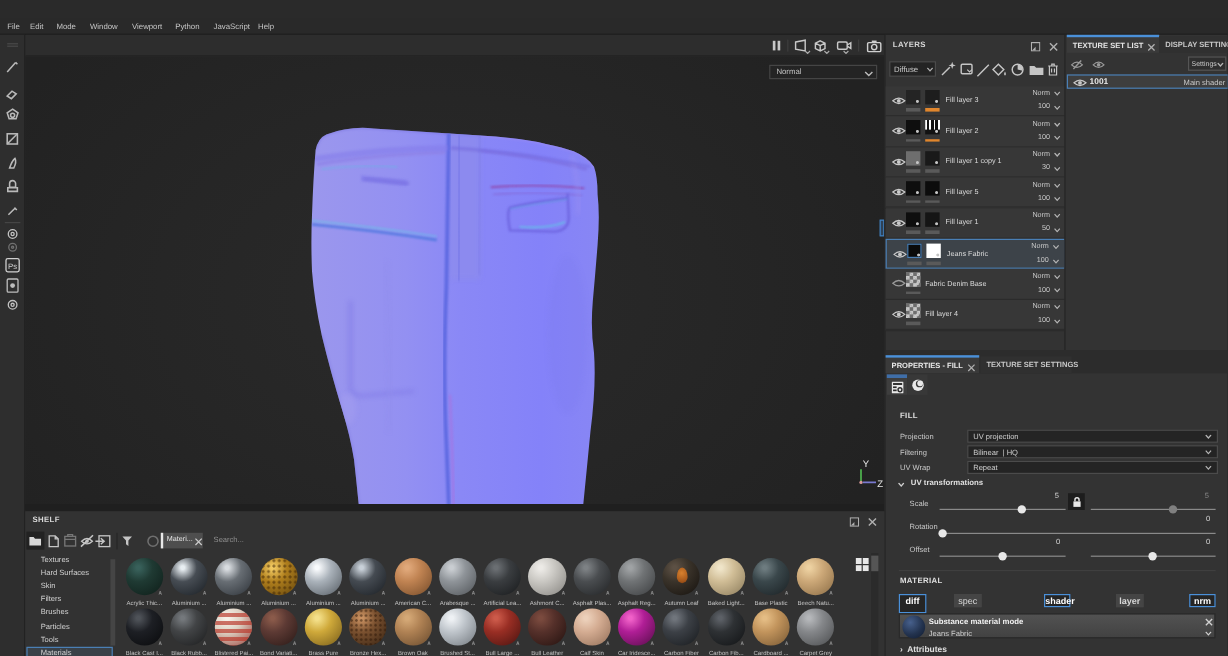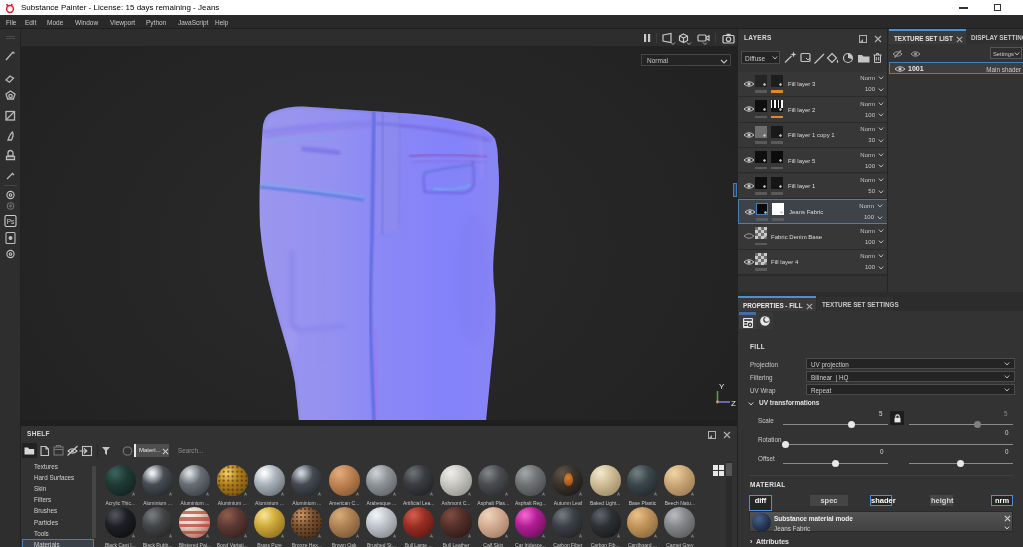--- a/index.html
+++ b/index.html
@@ -1,30 +1,20 @@
 <!DOCTYPE html>
 <html><head><meta charset="utf-8"><style>
 *{margin:0;padding:0;box-sizing:border-box}
 html,body{width:1023px;height:547px;overflow:hidden;background:#2a2a2a}
 #root{position:absolute;left:0;top:0;width:1023px;height:547px;font-family:"Liberation Sans",sans-serif;overflow:hidden}
 .abs{position:absolute}
 svg{display:block}
 </style></head><body>
 <div id="root">
 
-<div class="abs" style="left:0;top:0;width:1023px;height:15px;background:#ffffff">
- <svg class="abs" style="left:4px;top:2px" width="12" height="12" viewBox="0 0 12 12">
-   <circle cx="6" cy="7" r="3.4" fill="none" stroke="#cf2030" stroke-width="1.5"></circle>
-   <circle cx="3.2" cy="3" r="1.1" fill="#cf2030"></circle>
-        <circle cx="7.8" cy="2.6" r="0.95" fill="#cf2030"></circle>
- </svg>
- <div class="abs" style="left:21px;top:2.5px;font-size:8px;color:#000">Substance Painter - License: 15 days remaining - Jeans</div>
- <div class="abs" style="left:959px;top:7px;width:9px;height:1.5px;background:#333"></div>
- <div class="abs" style="left:994px;top:3.5px;width:7px;height:7px;border:1.2px solid #333"></div>
-</div>
 <div class="abs" style="left:0;top:15px;width:1023px;height:14px;background:#292929;border-bottom:1px solid #1f1f1f">
       <div class="abs" style="left:6px;top:3.5px;font-size:6.5px;color:#c6c6c6">File</div>
       <div class="abs" style="left:25px;top:3.5px;font-size:6.5px;color:#c6c6c6">Edit</div>
       <div class="abs" style="left:47px;top:3.5px;font-size:6.5px;color:#c6c6c6">Mode</div>
       <div class="abs" style="left:75px;top:3.5px;font-size:6.5px;color:#c6c6c6">Window</div>
       <div class="abs" style="left:110px;top:3.5px;font-size:6.5px;color:#c6c6c6">Viewport</div>
       <div class="abs" style="left:146px;top:3.5px;font-size:6.5px;color:#c6c6c6">Python</div>
       <div class="abs" style="left:178px;top:3.5px;font-size:6.5px;color:#c6c6c6">JavaScript</div>
       <div class="abs" style="left:215px;top:3.5px;font-size:6.5px;color:#c6c6c6">Help</div>
     </div>
@@ -516,23 +506,23 @@
       <div class="abs" style="left:20px;top:163px;font-size:6.3px;color:#c9c9c9">Offset</div>
       <div class="abs" style="left:142px;top:156px;font-size:6.3px;color:#d8d8d8">0</div>
       <div class="abs" style="left:45px;top:170.5px;width:105px;height:1.5px;background:#8a8a8a"></div>
       <div class="abs" style="left:94.0px;top:167.5px;width:7px;height:7px;border-radius:50%;background:#e8e8e8"></div>
       <div class="abs" style="left:267px;top:156px;font-size:6.3px;color:#d8d8d8">0</div>
       <div class="abs" style="left:171px;top:170.5px;width:104px;height:1.5px;background:#8a8a8a"></div>
       <div class="abs" style="left:218.5px;top:167.5px;width:7px;height:7px;border-radius:50%;background:#e8e8e8"></div>
       <div class="abs" style="left:11px;top:183px;width:264px;height:1px;background:#3f3f3f"></div>
       <div class="abs" style="left:12px;top:189px;font-size:6.5px;font-weight:bold;color:#e0e0e0;letter-spacing:0.3px">MATERIAL</div>
       <div class="abs" style="left:11px;top:203px;width:23px;height:16px;background:#252525;border:1px solid #4a90d9;color:#fff;font-weight:bold;font-size:7.5px;text-align:center;line-height:10px">diff</div>
-      <div class="abs" style="left:72px;top:203px;width:38px;height:11px;background:#454545;border:1px solid #454545;color:#d8d8d8;font-weight:bold;font-size:7.5px;text-align:center;line-height:10px">spec</div>
+      <div class="abs" style="left:57px;top:203px;width:23px;height:11px;background:#454545;border:1px solid #454545;color:#d8d8d8;font-weight:normal;font-size:7.5px;text-align:center;line-height:10px">spec</div>
       <div class="abs" style="left:132px;top:203px;width:22px;height:11px;background:#252525;border:1px solid #4a90d9;color:#fff;font-weight:bold;font-size:7.5px;text-align:center;line-height:10px">shader</div>
-      <div class="abs" style="left:192px;top:203px;width:23px;height:11px;background:#454545;border:1px solid #454545;color:#d8d8d8;font-weight:bold;font-size:7.5px;text-align:center;line-height:10px">height</div>
+      <div class="abs" style="left:192px;top:203px;width:23px;height:11px;background:#454545;border:1px solid #454545;color:#d8d8d8;font-weight:bold;font-size:7.5px;text-align:center;line-height:10px">layer</div>
       <div class="abs" style="left:253px;top:203px;width:22px;height:11px;background:#252525;border:1px solid #4a90d9;color:#fff;font-weight:bold;font-size:7.5px;text-align:center;line-height:10px">nrm</div>
       <div class="abs" style="left:11px;top:219px;width:264px;height:21px;background:linear-gradient(#525252,#424242);border:1px solid #2a2a2a">
         <div class="abs" style="left:2px;top:0.5px;width:19px;height:19px;border-radius:50%;background:radial-gradient(circle at 35% 30%,#47608c,#23334f 55%,#101a2e 100%)"></div>
         <div class="abs" style="left:24px;top:3px;font-size:6.5px;font-weight:bold;color:#f0f0f0">Substance material mode</div>
         <div class="abs" style="left:24px;top:12.5px;font-size:6.3px;color:#d0d0d0">Jeans Fabric</div>
         <svg class="abs" style="left:254px;top:3px" width="7" height="7" viewBox="0 0 8 8">
           <path d="M1 1 L7 7 M7 1 L1 7" stroke="#d0d0d0" stroke-width="1.3"></path>
         </svg>
         <div class="abs" style="left:254px;top:14px">
           <svg width="6" height="4" viewBox="0 0 6 4">

